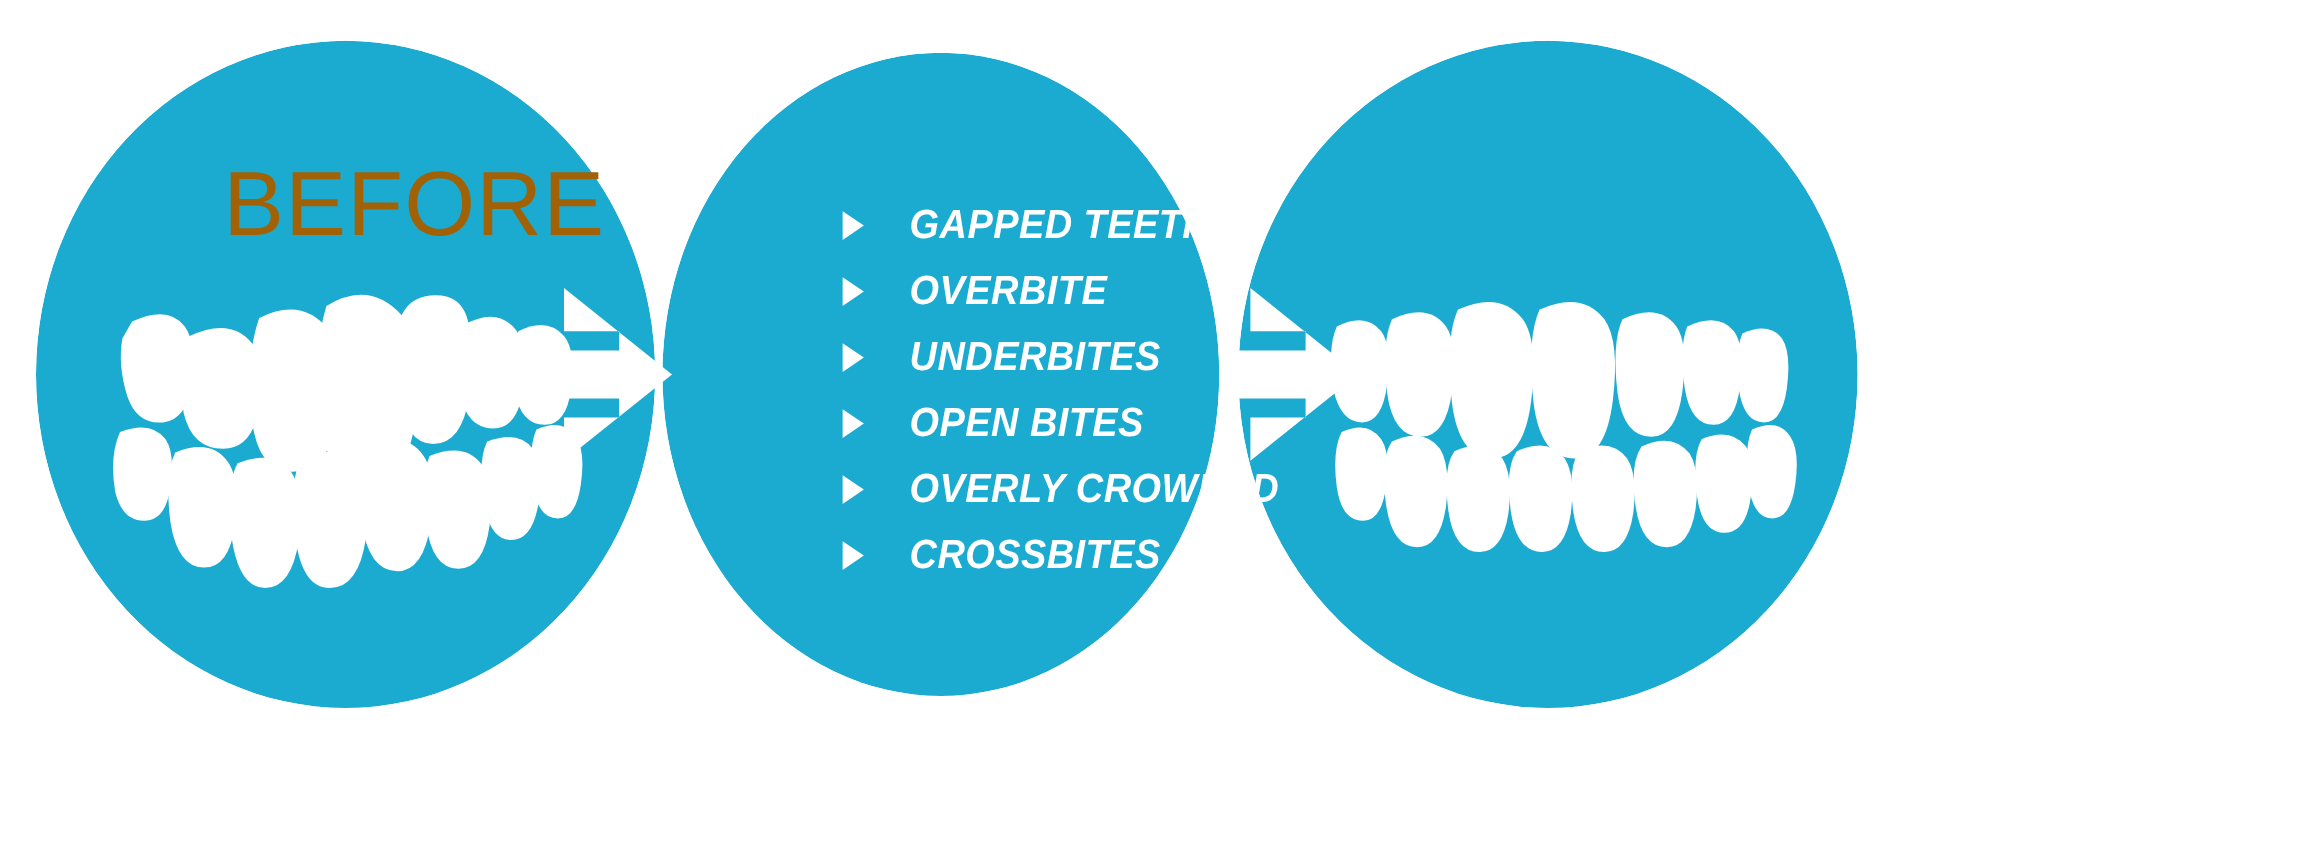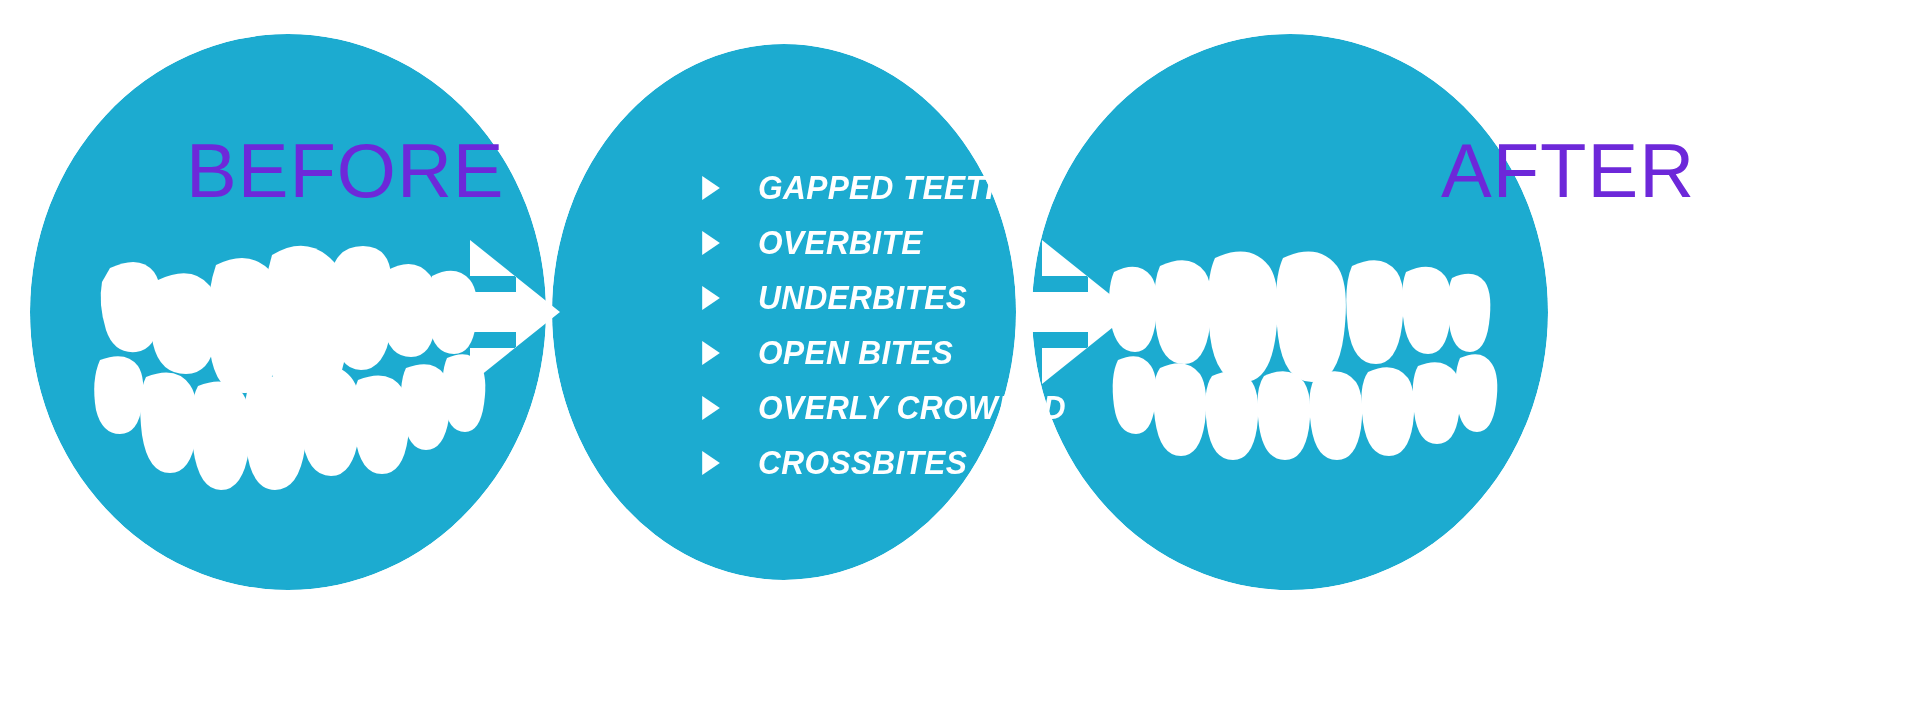--- a/index.html
+++ b/index.html
@@ -22,21 +22,21 @@
   #infographic-svg {
     position: absolute;
     left: 0;
     top: 0;
     width: 1920px;
     height: 722px;
     display: block;
   }
   .label-before, .label-after {
     position: absolute;
-    color: #6d28d9;
+    color: #a16207;
     font-family: "Liberation Sans", sans-serif;
     font-weight: 300;
     font-size: 76px;
     letter-spacing: 1px;
     line-height: 1;
     white-space: nowrap;
     -webkit-font-smoothing: antialiased;
   }
   .label-before {
     left: 186px;
@@ -168,21 +168,20 @@
         <path d="M1316 376 q26 -12 40 6 q9 14 5 46 q-5 32 -24 32 q-21 0 -26 -34 q-5 -36 5 -50 Z"></path>
         <path d="M1368 372 q26 -12 40 6 q9 14 5 46 q-5 32 -24 32 q-21 0 -26 -34 q-5 -36 5 -50 Z"></path>
         <path d="M1418 366 q24 -10 37 6 q8 12 4 42 q-4 30 -22 30 q-19 0 -23 -32 q-4 -32 4 -46 Z"></path>
         <path d="M1460 358 q22 -10 32 6 q8 12 4 40 q-4 28 -19 28 q-16 0 -20 -28 q-4 -30 3 -46 Z"></path>
       </g>
     </g>
   </svg>
 
   <div class="label-before">BEFORE</div>
 
-  <div class="label-after">AFTER</div>
 
   <ul id="condition-list">
     <li>
       <span class="bullet-icon"></span>
       <span class="li-text">GAPPED TEETH</span>
     </li>
     <li>
       <span class="bullet-icon"></span>
       <span class="li-text">OVERBITE</span>
     </li>

